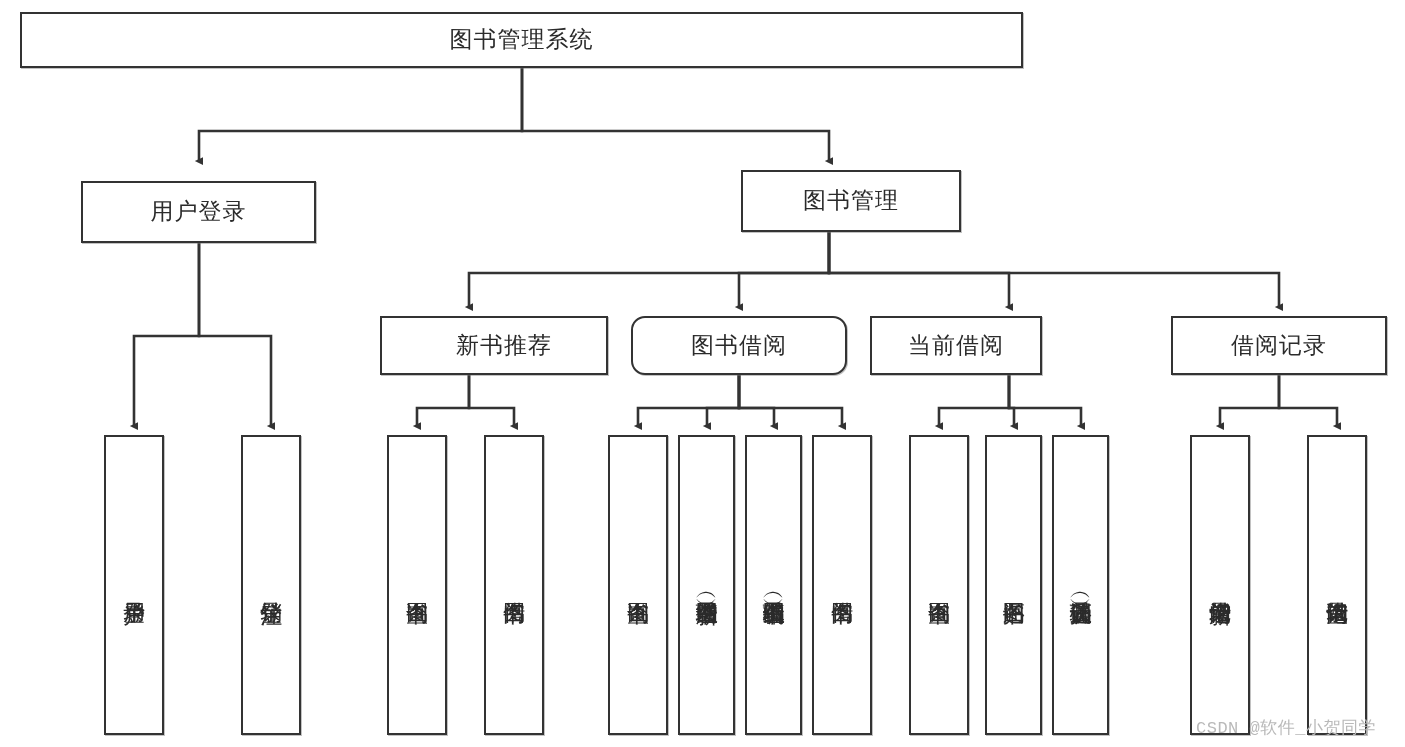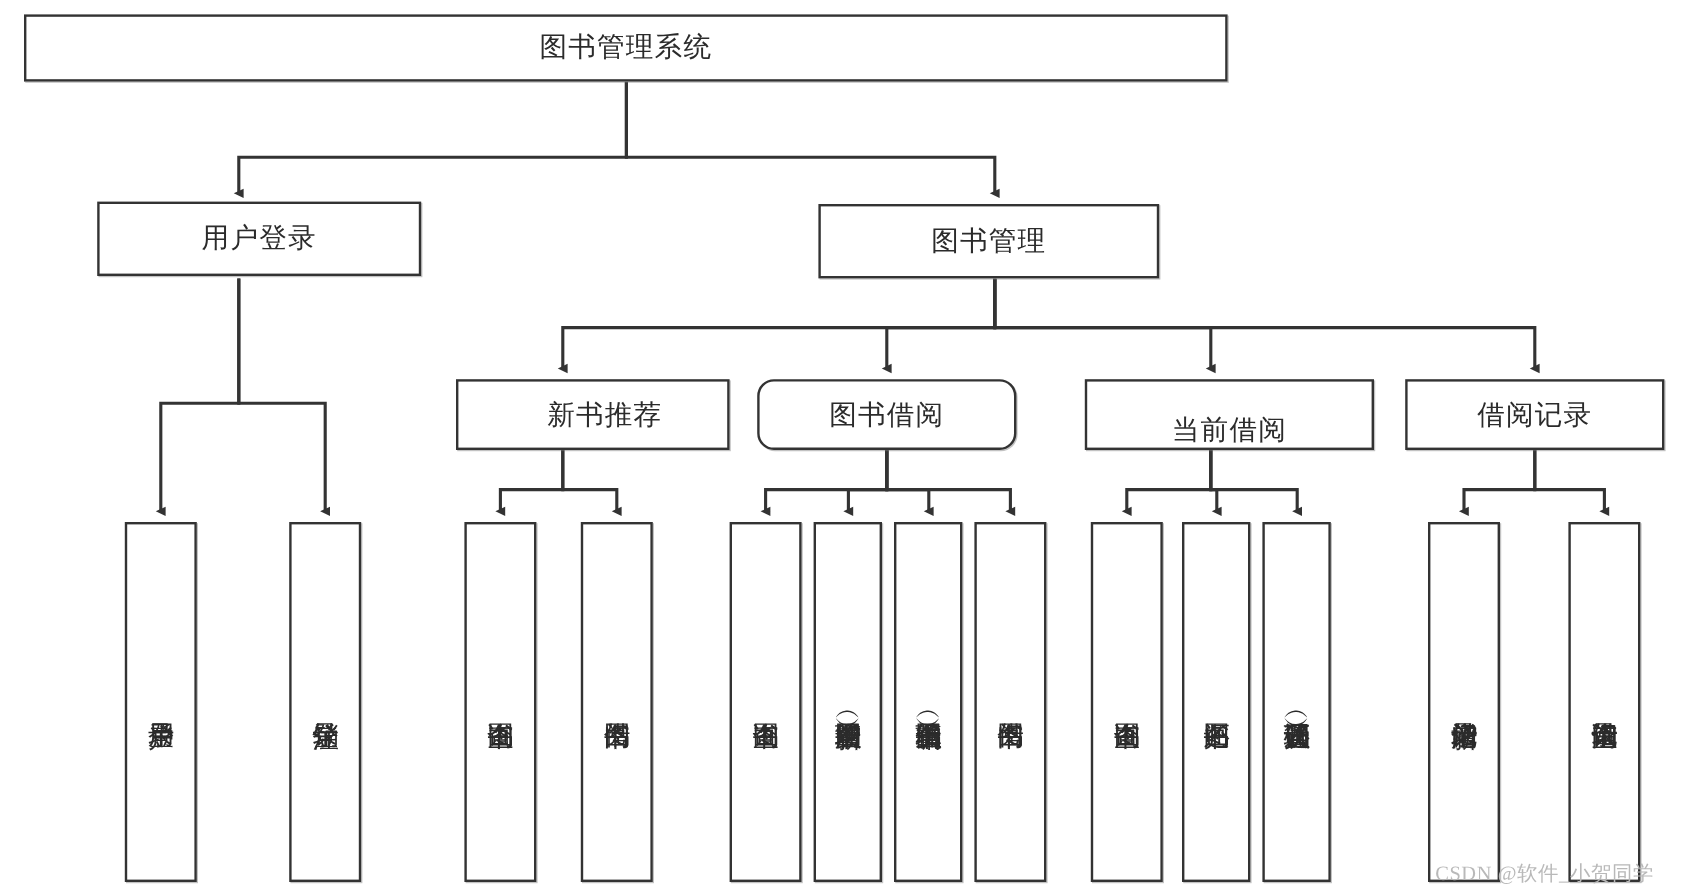--- a/index.html
+++ b/index.html
@@ -61,21 +61,21 @@
     display: block;
   }
   #watermark {
     position: absolute;
     left: 1196px;
     top: 716px;
     font-size: 17px;
     color: #b9b9b9;
     white-space: nowrap;
     letter-spacing: 0.5px;
-    font-family: Liberation Serif, serif;
+    font-family: Liberation Mono, monospace;
   }
 </style>
 </head>
 <body>
 
 <div id="diagram-root">
   <svg class="edges" viewBox="0 0 1405 747" xmlns="http://www.w3.org/2000/svg">
     <defs>
       <marker id="arrowhead" markerWidth="9" markerHeight="9" refX="4.2" refY="4.4" orient="auto" markerUnits="userSpaceOnUse">
         <path d="M0.4,0.4 L8.2,0.4 L4.3,8.6 z" fill="#333333"></path>
@@ -100,33 +100,33 @@
         <path d="M1009,375 L1009,408 L1014,408 L1014,426" fill="none" stroke="#333333" stroke-width="2.6" stroke-linecap="butt" stroke-linejoin="miter" marker-end="url(#arrowhead)"></path>
         <path d="M1009,375 L1009,408 L1081,408 L1081,426" fill="none" stroke="#333333" stroke-width="2.6" stroke-linecap="butt" stroke-linejoin="miter" marker-end="url(#arrowhead)"></path>
         <path d="M1279,375 L1279,408 L1220,408 L1220,426" fill="none" stroke="#333333" stroke-width="2.6" stroke-linecap="butt" stroke-linejoin="miter" marker-end="url(#arrowhead)"></path>
         <path d="M1279,375 L1279,408 L1337,408 L1337,426" fill="none" stroke="#333333" stroke-width="2.6" stroke-linecap="butt" stroke-linejoin="miter" marker-end="url(#arrowhead)"></path>
       </g>
   </svg>
   <div id="node-layer">
       <div class="node horizontal" style="left: 20px; top: 12px; width: 1003px; height: 56px;">
         <span class="label">图书管理系统</span>
       </div>
-      <div class="node horizontal" style="left: 81px; top: 168px; width: 270px; height: 62px;">
+      <div class="node horizontal" style="left: 81px; top: 181px; width: 235px; height: 62px;">
         <span class="label">用户登录</span>
       </div>
-      <div class="node horizontal" style="left: 682px; top: 170px; width: 284px; height: 62px; justify-content: center;">
+      <div class="node horizontal" style="left: 741px; top: 170px; width: 220px; height: 62px; justify-content: center;">
         <span class="label">图书管理</span>
       </div>
       <div class="node horizontal" style="left: 380px; top: 316px; width: 228px; height: 59px; padding-left: 20px;">
         <span class="label">新书推荐</span>
       </div>
       <div class="node horizontal" style="left: 631px; top: 316px; width: 216px; height: 59px; border-radius: 14px;">
         <span class="label">图书借阅</span>
       </div>
-      <div class="node horizontal" style="left: 904px; top: 316px; width: 241px; height: 59px; align-items: flex-end;">
+      <div class="node horizontal" style="left: 870px; top: 316px; width: 172px; height: 59px;">
         <span class="label">当前借阅</span>
       </div>
       <div class="node horizontal" style="left: 1171px; top: 316px; width: 216px; height: 59px; text-align: right;">
         <span class="label">借阅记录</span>
       </div>
       <div class="node vertical" style="left: 104px; top: 435px; width: 60px; height: 300px;">
         <span class="label">用户登录</span>
       </div>
       <div class="node vertical" style="left: 241px; top: 435px; width: 60px; height: 300px;">
         <span class="label">注销登录</span>

